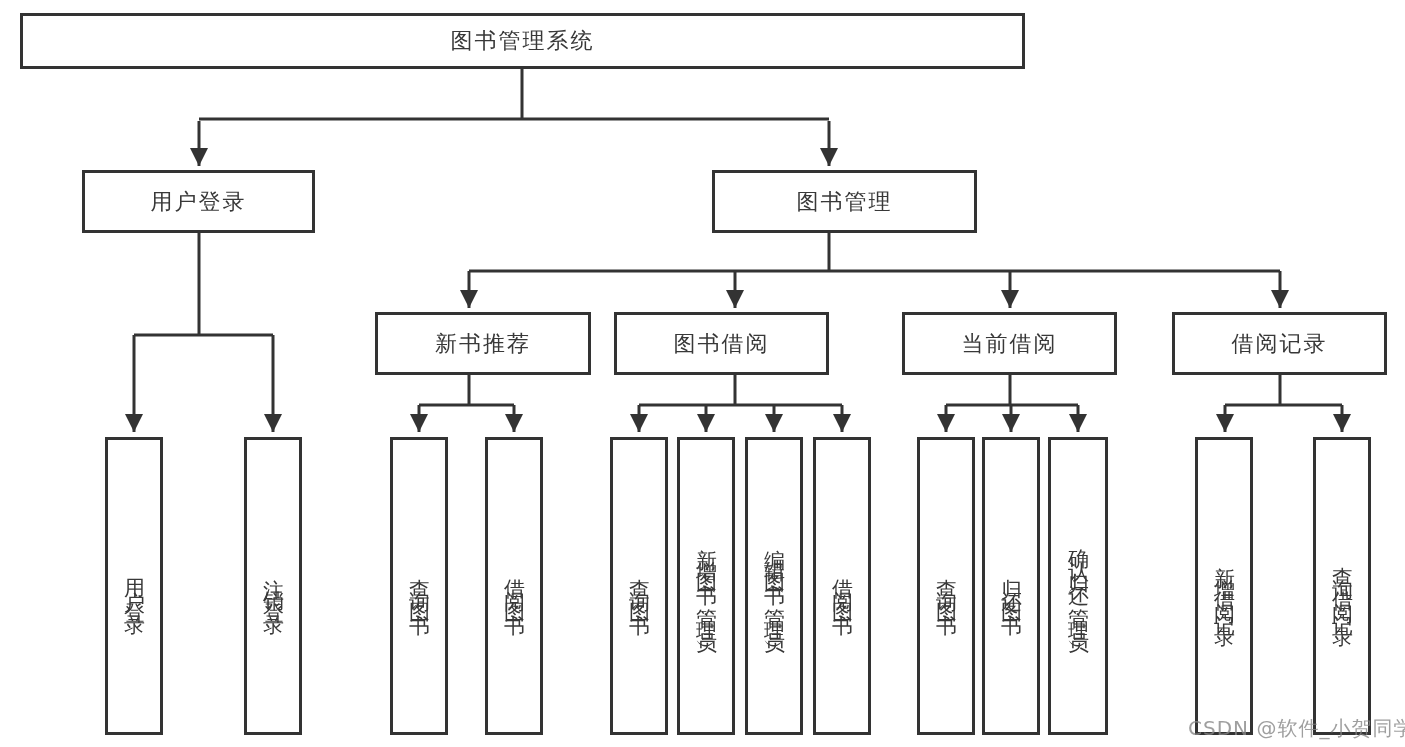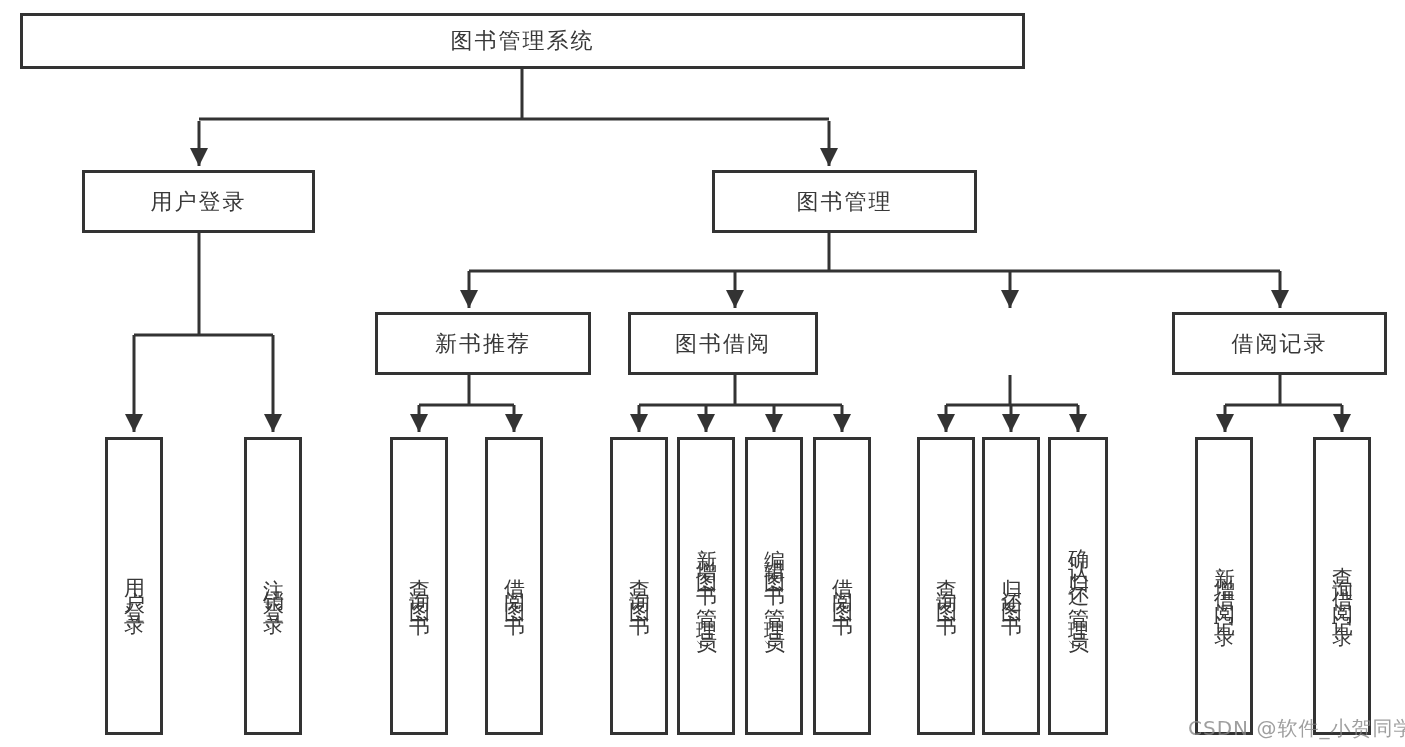--- a/index.html
+++ b/index.html
@@ -36,21 +36,21 @@
   .hbox {
     font-size: 22px;
     letter-spacing: 2px;
     white-space: nowrap;
   }
   .root-box  { left: 20px;  top: 13px;  width: 1005px; height: 56px; }
   .l2a       { left: 82px;  top: 170px; width: 233px;  height: 63px; }
   .l2b       { left: 712px; top: 170px; width: 265px;  height: 63px; }
   .l3        { top: 312px;  height: 63px; }
   .l3a { left: 375px;  width: 216px; }
-  .l3b { left: 628px;  width: 190px; }
+  .l3b { left: 614px;  width: 215px; }
   .l3c { left: 902px;  width: 215px; }
   .l3d { left: 1172px; width: 215px; }
   .vbox {
     top: 437px;
     height: 298px;
     width: 58px;
     font-size: 21px;
   }
   .vbox .vtext {
     writing-mode: vertical-rl;
@@ -141,20 +141,23 @@
   <div class="box hbox l2b">
     <span>图书管理</span>
   </div>
 
   <div class="box hbox l3 l3a">
     <span>新书推荐</span>
   </div>
   <div class="box hbox l3 l3b">
     <span>图书借阅</span>
   </div>
+  <div class="box hbox l3 l3c">
+    <span>当前借阅</span>
+  </div>
   <div class="box hbox l3 l3d">
     <span>借阅记录</span>
   </div>
 
   <div class="box vbox leaf1">
     <span class="vtext">用户登录</span>
   </div>
   <div class="box vbox leaf2">
     <span class="vtext">注销登录</span>
   </div>

